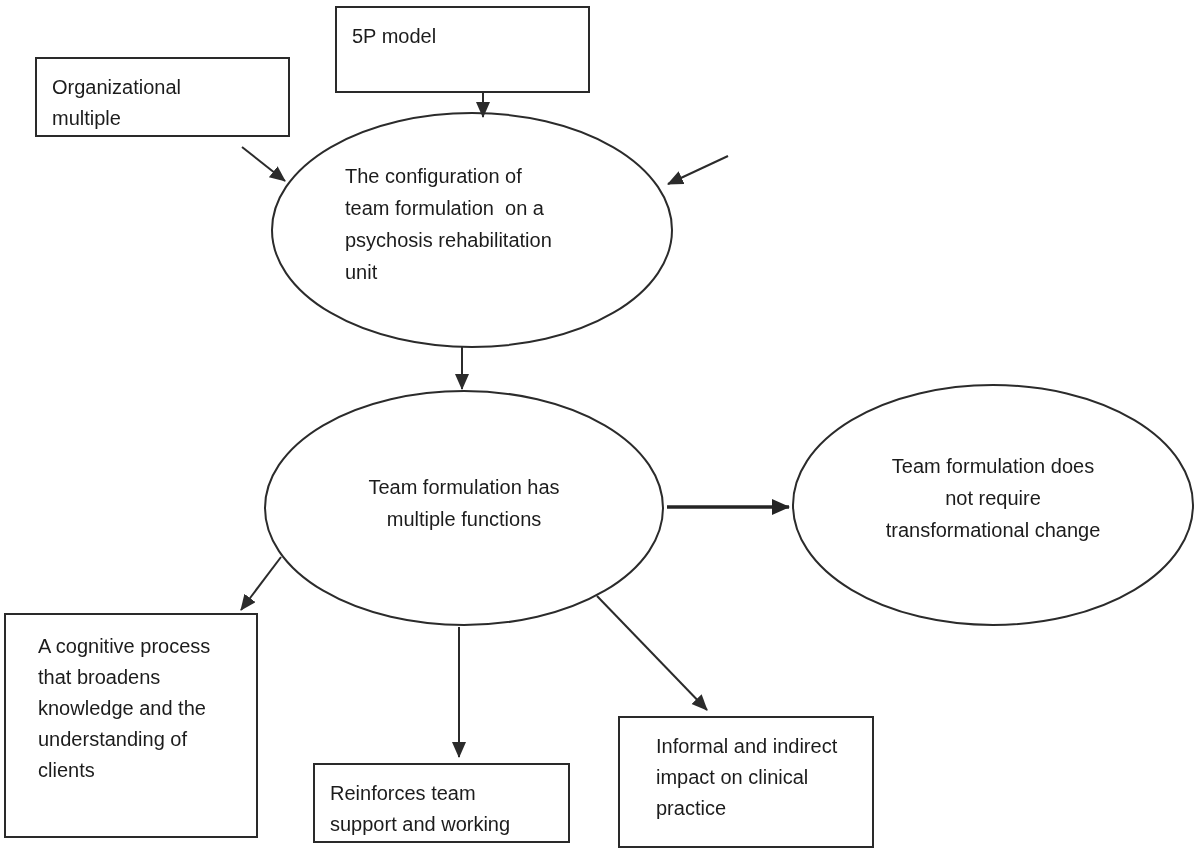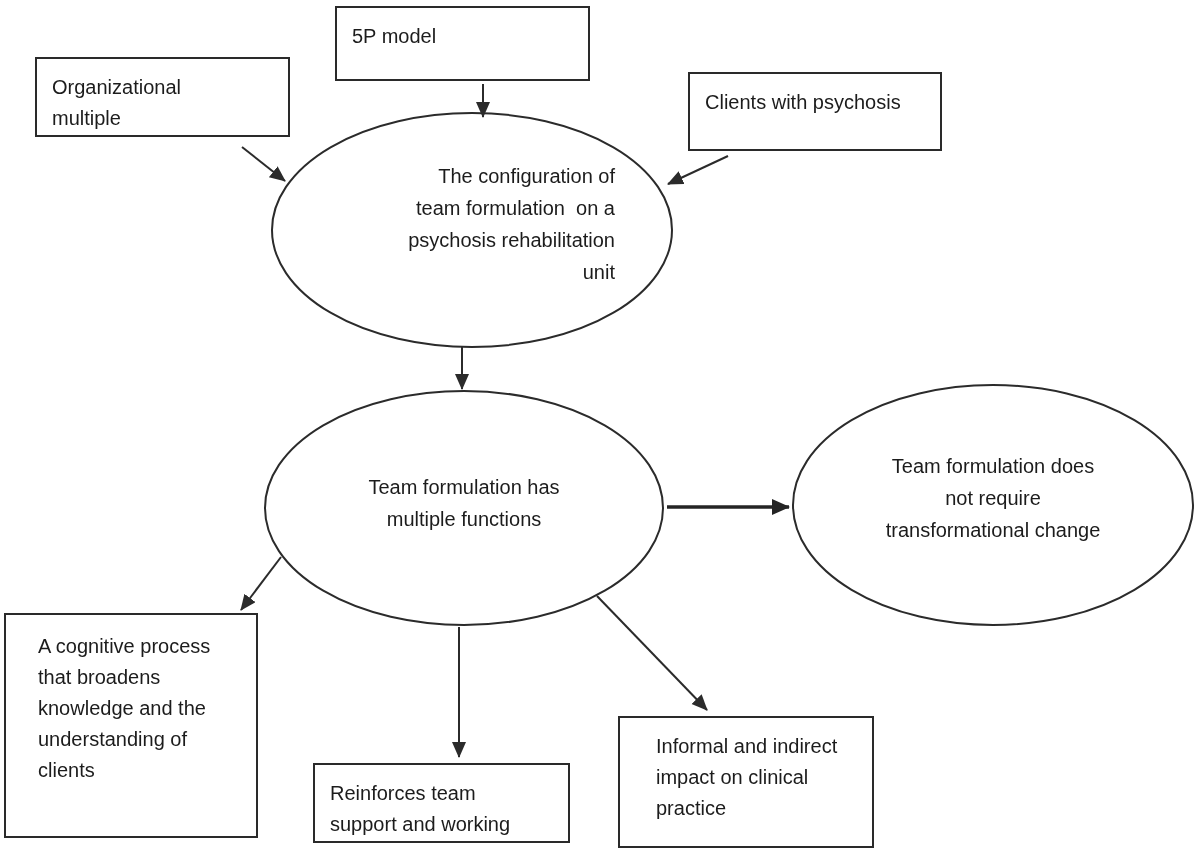--- a/index.html
+++ b/index.html
@@ -32,21 +32,20 @@
     line-height: 31px;
     color: #1c1c1c;
     white-space: pre-wrap;
   }
   .ellipse-label {
     position: absolute;
     font-size: 20px;
     line-height: 32px;
     color: #1c1c1c;
     white-space: pre-wrap;
-    text-align: right;
   }
   .centered { text-align: center; }
 </style>
 </head>
 <body>
 
 <div class="stage">
 
   <svg class="diagram-svg" width="1200" height="852" viewBox="0 0 1200 852">
     <defs>
@@ -65,32 +64,29 @@
     <line x1="483" y1="84" x2="483" y2="117" stroke="#2b2b2b" stroke-width="2" marker-end="url(#arrow)"></line>
     <line x1="242" y1="147" x2="285" y2="181" stroke="#2b2b2b" stroke-width="2" marker-end="url(#arrow)"></line>
     <line x1="728" y1="156" x2="668" y2="184" stroke="#2b2b2b" stroke-width="2" marker-end="url(#arrow)"></line>
     <line x1="462" y1="347" x2="462" y2="389" stroke="#2b2b2b" stroke-width="2" marker-end="url(#arrow)"></line>
     <line x1="667" y1="507" x2="789" y2="507" stroke="#242424" stroke-width="3.5" marker-end="url(#arrow-bold)"></line>
     <line x1="281" y1="557" x2="241" y2="610" stroke="#2b2b2b" stroke-width="2" marker-end="url(#arrow)"></line>
     <line x1="459" y1="627" x2="459" y2="757" stroke="#2b2b2b" stroke-width="2" marker-end="url(#arrow)"></line>
     <line x1="597" y1="596" x2="707" y2="710" stroke="#2b2b2b" stroke-width="2" marker-end="url(#arrow)"></line>
   </svg>
 
-  <div class="rect-node" style="left:335px; top:6px; width:255px; height:75px;">
+  <div class="rect-node" style="left:335px; top:6px; width:255px; height:87px;">
     <div class="node-label">5P model</div>
   </div>
 
   <div class="rect-node" style="left:35px; top:57px; width:255px; height:80px;">
     <div class="node-label">Organizational
 multiple</div>
   </div>
 
-  <div class="rect-node" style="left:688px; top:72px; width:254px; height:79px;">
-    <div class="node-label">Clients with psychosis</div>
-  </div>
 
   <div class="rect-node" style="left:4px; top:613px; width:254px; height:225px; padding-top:16px;padding-left:32px;">
     <div class="node-label">A cognitive process
 that broadens
 knowledge and the
 understanding of
 clients</div>
   </div>
 
   <div class="rect-node" style="left:313px; top:763px; width:257px; height:80px;">

